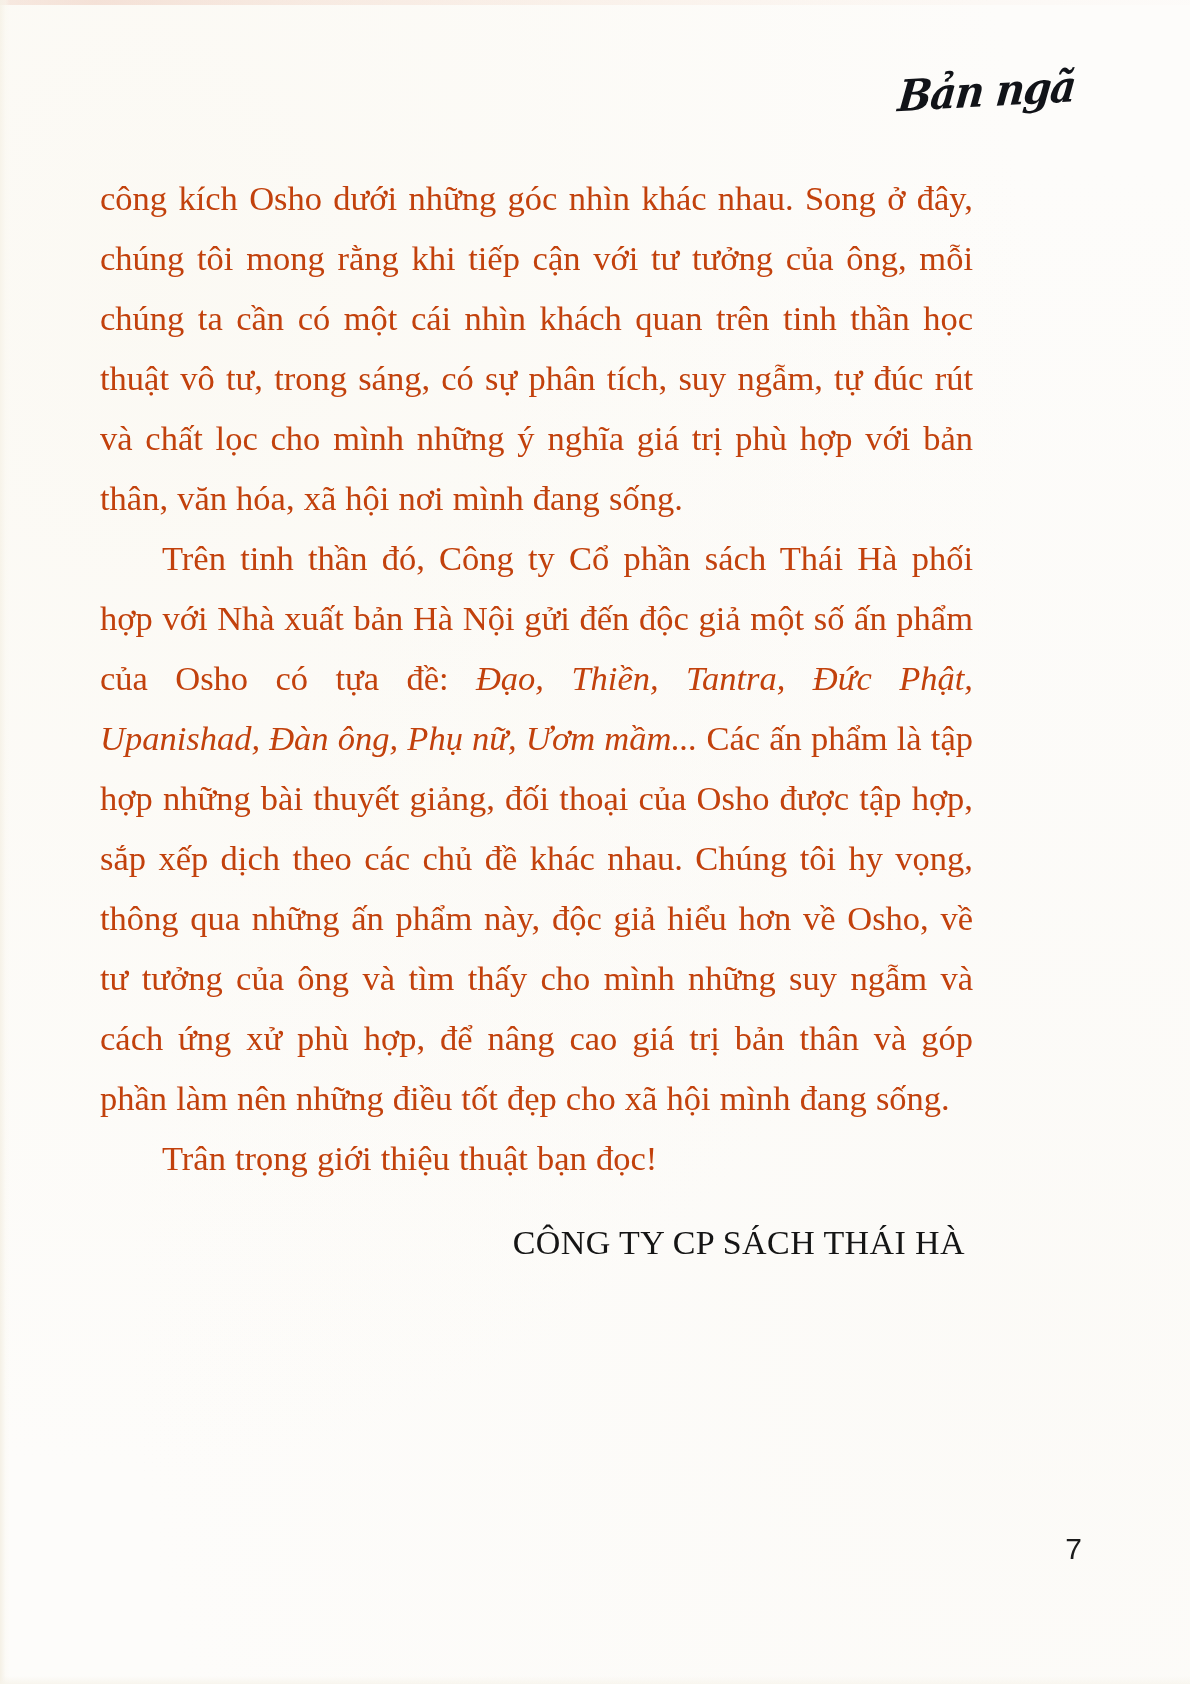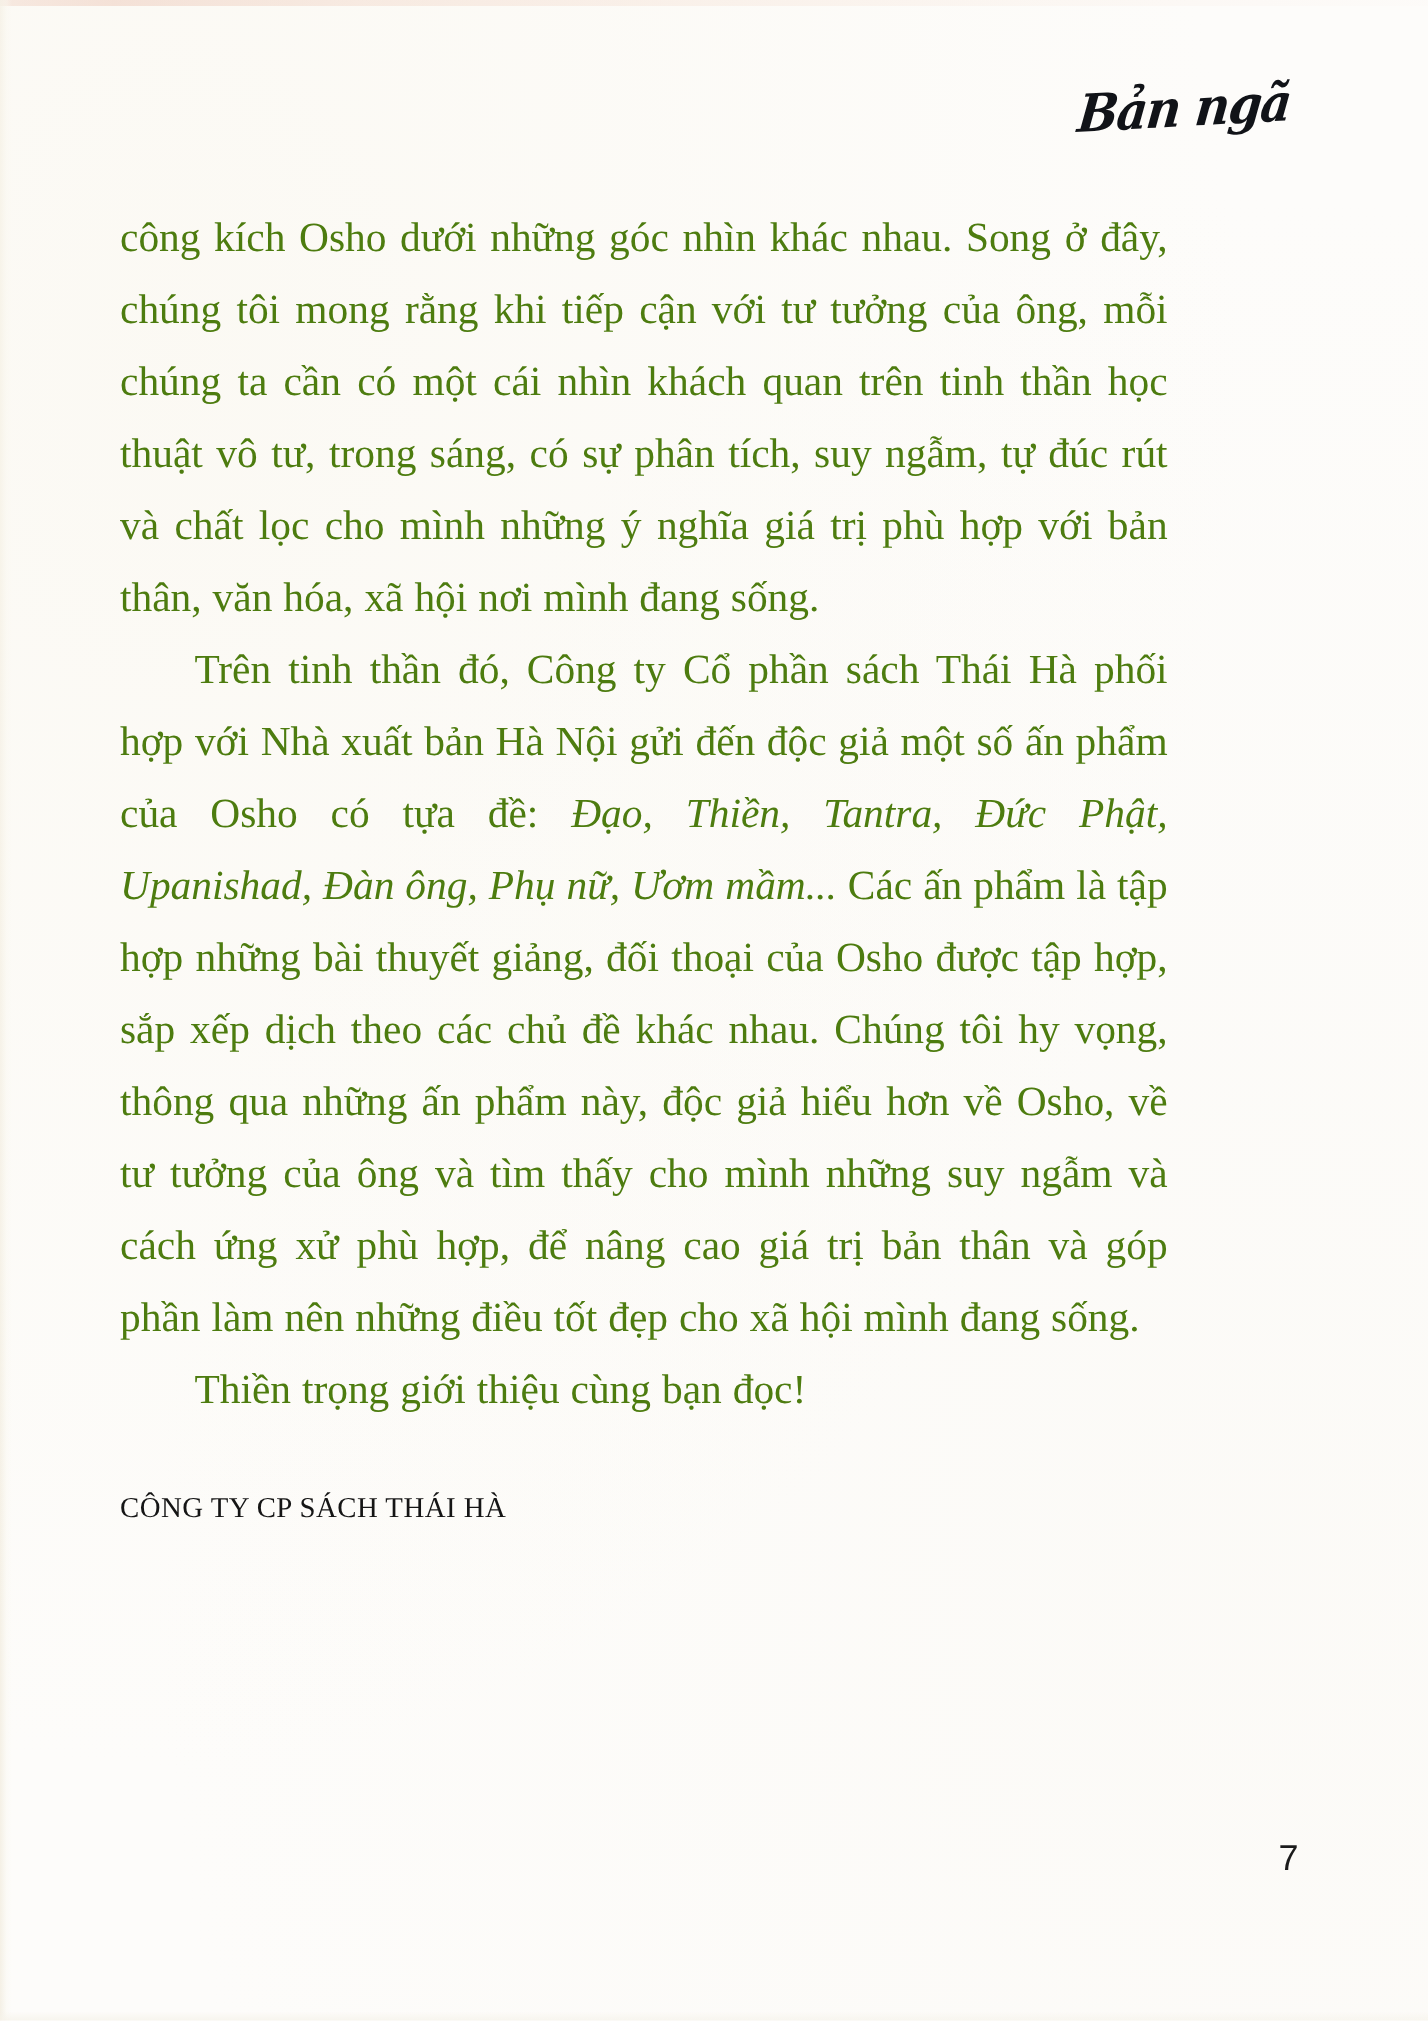--- a/index.html
+++ b/index.html
@@ -84,39 +84,39 @@
     width: 873px;
   }
 
   p.body {
     margin: 0 0 0 0;
     font-size: 34.5px;
     line-height: 60px;
     text-align: justify;
     text-justify: inter-word;
     word-spacing: 0.5px;
-    color: #4d7c0f;
+    color: #c2410c;
   }
   p.body.indent {
     text-indent: 62px;
     font-family: Liberation Serif, serif;
   }
   p.body.last-line-left {
     text-align: left;
   }
 
   em.title {
     font-style: italic;
   }
 
   .signature {
-    margin-top: 44px;
-    font-size: 24px;
+    margin-top: 30px;
+    font-size: 34px;
     line-height: 50px;
-    text-align: left;
+    text-align: right;
     padding-right: 8px;
     letter-spacing: 0.4px;
     color: #151515;
     white-space: nowrap;
   }
 
   .folio {
     position: absolute;
     right: 108px;
     bottom: 118px;
@@ -136,20 +136,20 @@
   <div class="paper-grain"></div>
 
   <div class="running-head">Bản ngã</div>
 
   <div class="textblock">
 
     <p class="body" id="para-1">công kích Osho dưới những góc nhìn khác nhau. Song ở đây, chúng tôi mong rằng khi tiếp cận với tư tưởng của ông, mỗi chúng ta cần có một cái nhìn khách quan trên tinh thần học thuật vô tư, trong sáng, có sự phân tích, suy ngẫm, tự đúc rút và chất lọc cho mình những ý nghĩa giá trị phù hợp với bản thân, văn hóa, xã hội nơi mình đang  sống.</p>
 
     <p class="body indent" id="para-2"><span>Trên tinh thần đó, Công ty Cổ phần sách Thái Hà phối hợp với Nhà xuất bản Hà Nội gửi đến độc giả một số ấn phẩm của Osho có tựa đề: </span><em class="title">Đạo, Thiền, Tantra, Đức Phật, Upanishad, Đàn ông, Phụ nữ, Ươm mầm...</em><span> Các ấn phẩm là tập hợp những bài thuyết giảng, đối thoại của Osho được tập hợp, sắp xếp dịch theo các chủ đề khác nhau. Chúng tôi hy vọng, thông qua những ấn phẩm này, độc giả hiểu hơn về Osho, về tư tưởng của ông và tìm thấy cho mình những suy ngẫm và cách ứng xử phù hợp, để nâng cao giá trị bản thân và góp phần làm nên những điều tốt đẹp cho xã hội mình đang sống.</span></p>
 
-    <p class="body indent last-line-left" id="para-3">Thiền trọng giới thiệu cùng bạn đọc!</p>
+    <p class="body indent last-line-left" id="para-3">Trân trọng giới thiệu thuật bạn đọc!</p>
 
     <div class="signature">CÔNG TY CP SÁCH THÁI HÀ</div>
   </div>
 
   <div class="folio">7</div>
 
 </div>
 
 </body></html>

